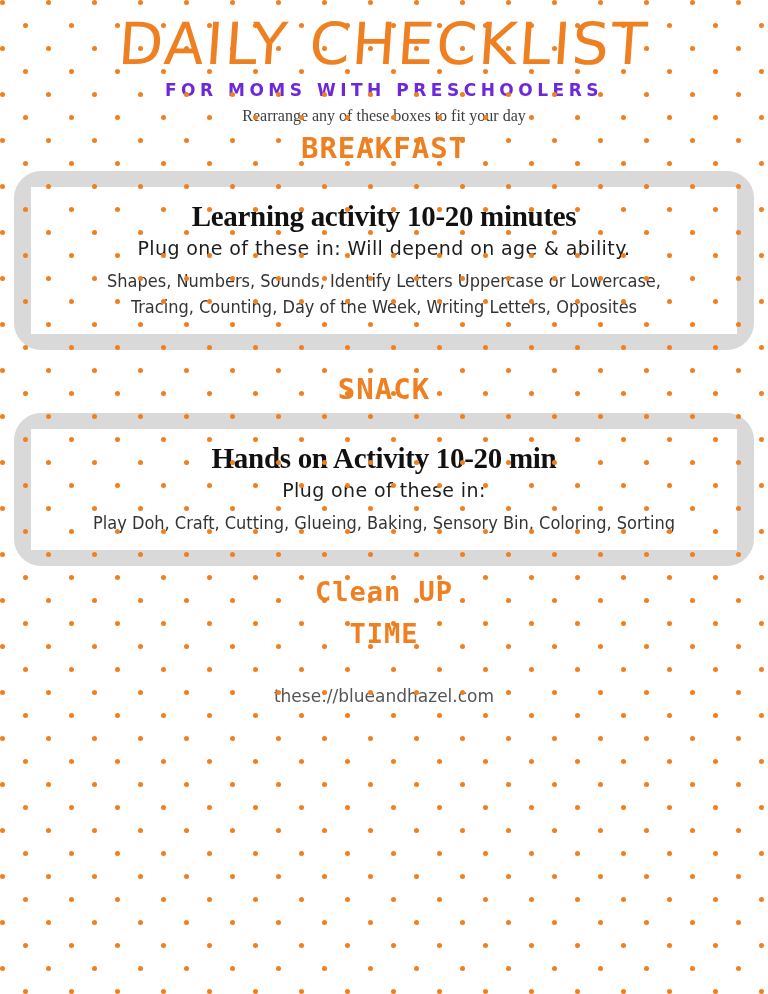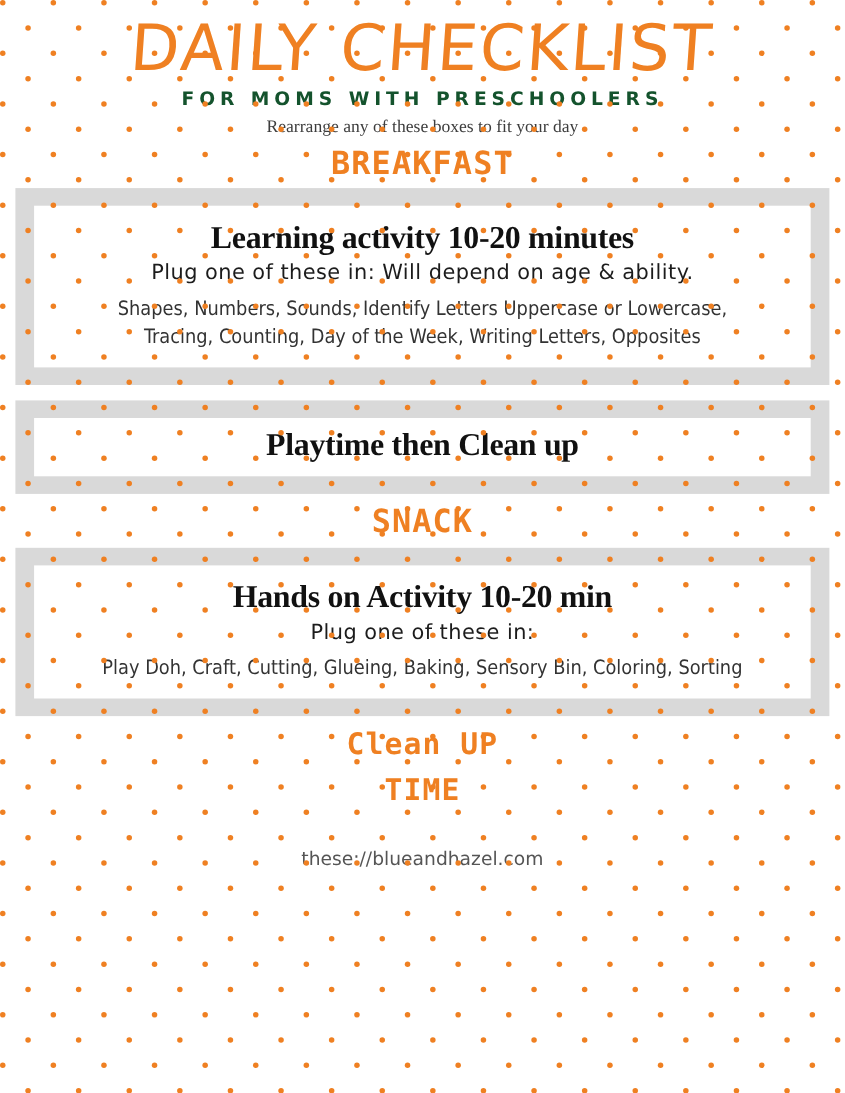--- a/index.html
+++ b/index.html
@@ -42,21 +42,21 @@
     margin:0;
     padding-top:12px;
     transform:skewX(-4deg);
     font-stretch:expanded;
   }
   #subtitle{
     font-family:"DejaVu Sans", sans-serif;
     font-size:17px;
     font-weight:bold;
     letter-spacing:4.5px;
-    color:#14532d;
+    color:#6d28d9;
     margin:4px 0 0 0;
   }
   #tagline{
     font-family:"Liberation Serif", serif;
     font-size:16px;
     color:#3d3d3d;
     margin:7px 0 0 0;
   }
 
   
@@ -69,20 +69,21 @@
     line-height:1.05;
   }
   .sect-lg{ font-size:29px; }
   .sect-md{ font-size:27px; }
 
   
   .box{
     margin:0 14px;
     background:#d9d9d9;
     box-sizing:border-box;
+    border-radius:27px;
   }
   .box-inner{
     background:#ffffff;
     margin:0 17px;
     box-sizing:border-box;
     text-align:center;
   }
   .box-title{
     font-family:"Liberation Serif", serif;
     font-weight:bold;
@@ -146,25 +147,20 @@
     <div class="box-inner">
       <div class="box-title">Learning activity 10-20 minutes</div>
       <div class="box-sub">Plug one of these in: Will depend on age &amp; ability.</div>
       <div class="box-list">Shapes, Numbers, Sounds, Identify Letters Uppercase or Lowercase,</div>
       <div class="box-list" style="margin-top:0">Tracing, Counting, Day of the Week, Writing Letters, Opposites</div>
     </div>
   </div>
 
   <div class="sp-14"></div>
 
-  <div class="box box-slim">
-    <div class="box-inner">
-      <div class="box-title">Playtime then Clean up</div>
-    </div>
-  </div>
 
   <div class="sp-10"></div>
   <div class="sect sect-lg">SNACK</div>
   <div class="sp-8"></div>
 
   <div class="box box-tall">
     <div class="box-inner">
       <div class="box-title">Hands on Activity 10-20 min</div>
       <div class="box-sub">Plug one of these in:</div>
       <div class="box-list">Play Doh, Craft, Cutting, Glueing, Baking, Sensory Bin, Coloring, Sorting</div>

